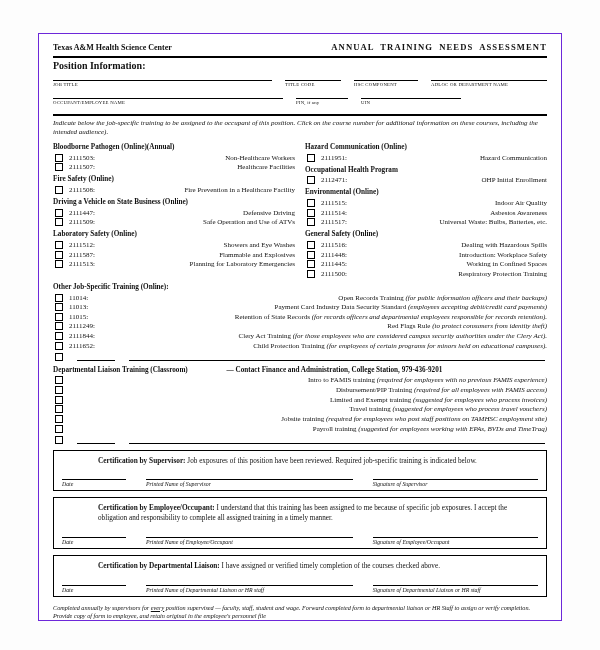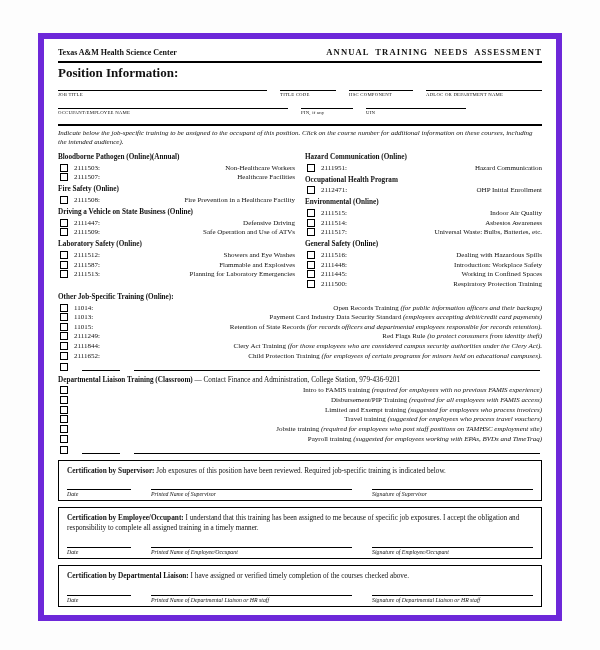--- a/index.html
+++ b/index.html
@@ -4,64 +4,64 @@
 <style>
   html,body{margin:0;padding:0;}
   body{
     width:600px;height:650px;position:relative;
     background:#fdfdfd;color:#111;
     font-family:"Liberation Serif", serif;
     -webkit-font-smoothing:antialiased;
   }
   .page{
     position:absolute;left:38px;top:33px;width:524px;height:588px;
-    box-sizing:border-box;background:#fff;border:6px solid #6d28d9;
+    box-sizing:border-box;background:#fff;border:1px solid #6d28d9;
     padding:8px 14px 6px 14px;overflow:hidden;
   }
   
   .hdr-row{display:flex;justify-content:space-between;align-items:baseline;}
   .org{font-weight:bold;font-size:8px;}
   .ftitle{font-weight:bold;font-size:8.6px;letter-spacing:1.1px;word-spacing:3px;}
   .rule{border-top:2.4px solid #000;margin:4px 0 2px 0;height:0;}
   .rule2{border-top:2px solid #000;margin:9px 0 3px 0;height:0;}
   
-  .pos-heading{font-weight:bold;font-size:13px;margin:1px 0 9px 0;}
+  .pos-heading{font-weight:bold;font-size:10px;margin:1px 0 9px 0;}
   .prow{display:flex;gap:13px;}
   .prow2{margin-top:11px;}
   .pfield{border-top:1.4px solid #000;}
   .plabel{display:block;font-size:4.8px;letter-spacing:.2px;padding-top:1px;white-space:nowrap;overflow:hidden;}
   .f-jt{flex:1;}
   .f-tc{width:56px;flex:0 0 auto;}
   .f-hc{width:64px;flex:0 0 auto;}
   .f-ad{width:116px;flex:0 0 auto;}
   .f-on{width:230px;flex:0 0 auto;}
   .f-pin{width:52px;flex:0 0 auto;}
   .f-uin{width:100px;flex:0 0 auto;}
   .f-sp{flex:1;}
   
   .instructions{font-style:italic;font-size:7px;line-height:1.3;margin:2px 0 2px 0;}
   
   .cols{display:flex;gap:10px;}
   .col{flex:1;min-width:0;}
   .group{margin-top:4px;}
   .gtitle{font-weight:bold;font-size:7.2px;line-height:1.25;}
-  .gtitle .normal{font-weight:normal;}
+  .gtitle .normal{font-weight:bold;margin-left:37px;}
   .item{display:flex;align-items:flex-start;margin-top:1.6px;font-size:7px;line-height:1.15;}
   .cb{flex:0 0 auto;width:6px;height:6px;border:1px solid #000;background:#fff;margin:0 6px 0 2px;}
   .code{flex:0 0 44px;white-space:nowrap;}
   .codew{flex:0 0 50px;}
   .desc{flex:1;min-width:0;text-align:right;}
   .desc i{}
   .blankrow{display:flex;align-items:flex-end;margin-top:2px;height:9px;}
   .shortline{width:38px;border-bottom:1.2px solid #000;height:8px;margin:0 14px 0 8px;}
   .longline{flex:1;border-bottom:1.2px solid #000;height:8px;margin-right:2px;}
   .fullsec{margin-top:5px;}
   
   .cert{border:1.2px solid #000;margin-top:6px;padding:5px 8px 3px 8px;}
-  .cert-text{font-size:7.2px;line-height:1.35;}
+  .cert-text{font-size:7.2px;line-height:1.35;margin-left:36px;}
   .cert-text b{font-size:7.3px;}
   .sigrow{display:flex;gap:20px;margin-top:13px;}
   .sig{border-top:1.1px solid #000;}
   .sig-date{width:64px;flex:0 0 auto;}
   .sig-name{flex:1.25;}
   .sig-sign{flex:1;}
   .siglabel{display:block;font-style:italic;font-size:5.8px;padding-top:1px;white-space:nowrap;}
   
   .footer{font-style:italic;font-size:6.2px;line-height:1.4;margin-top:7px;}
   .footer .u{text-decoration:underline;}

